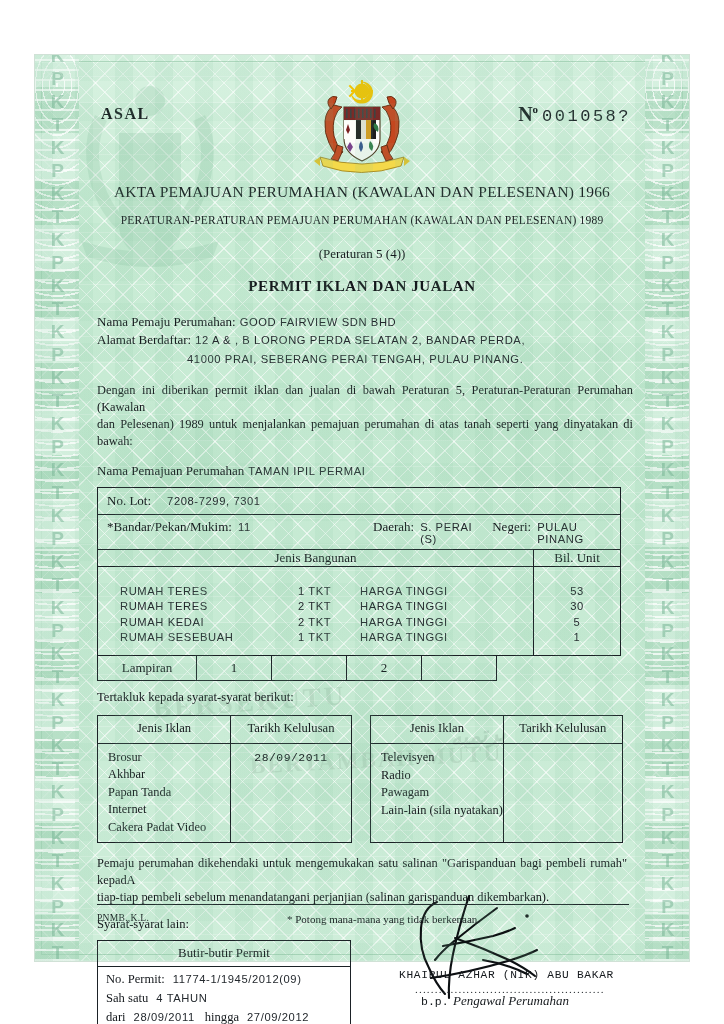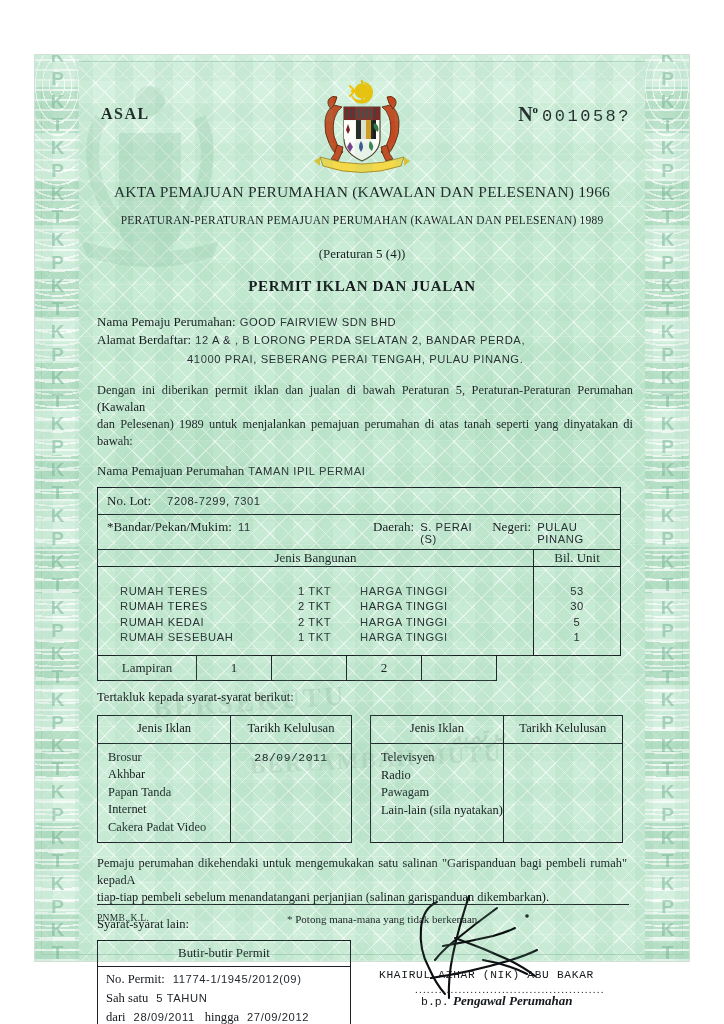--- a/index.html
+++ b/index.html
@@ -439,21 +439,21 @@
   .sig-svg {
     position: absolute;
     left: 18px;
     top: -46px;
     width: 170px;
     height: 110px;
     pointer-events: none;
   }
   .sig-name {
     position: absolute;
-    left: 0;
+    left: 20px;
     top: 29px;
     font-family: "Liberation Mono", monospace;
     font-size: 11.2px;
     letter-spacing: 0.7px;
     white-space: nowrap;
   }
   .dotline {
     position: absolute;
     font-size: 11px;
     letter-spacing: 1.2px;
@@ -467,21 +467,20 @@
     left: 42px; top: 55px;
     font-family: "Liberation Mono", monospace;
     font-size: 11.5px;
   }
   .pengawal {
     position: absolute;
     left: 74px; top: 53px;
     font-style: italic;
     font-size: 13px;
     font-family: "Liberation Serif", serif;
-    font-weight: bold;
   }
 
   
   .footer-rule {
     position: absolute;
     left: 10px;
     bottom: 34px;
     width: 532px;
     border-top: 1.4px solid #1b2126;
   }
@@ -769,21 +768,21 @@
             <td class="ptitle">Butir-butir Permit</td>
           </tr>
           <tr>
             <td>
               <div class="p-line">
                 <span class="plbl">No. Permit:</span>
                 <span class="pval typed">11774-1/1945/2012(09)</span>
               </div>
               <div class="p-line">
                 <span class="plbl">Sah satu</span>
-                <span class="pval typed">5  TAHUN</span>
+                <span class="pval typed">4  TAHUN</span>
               </div>
               <div class="p-line">
                 <span class="plbl">dari</span>
                 <span class="pval typed">28/09/2011</span>
                 <span class="plbl" style="margin-left:10px">hingga</span>
                 <span class="pval typed">27/09/2012</span>
               </div>
             </td>
           </tr>
         </tbody>

